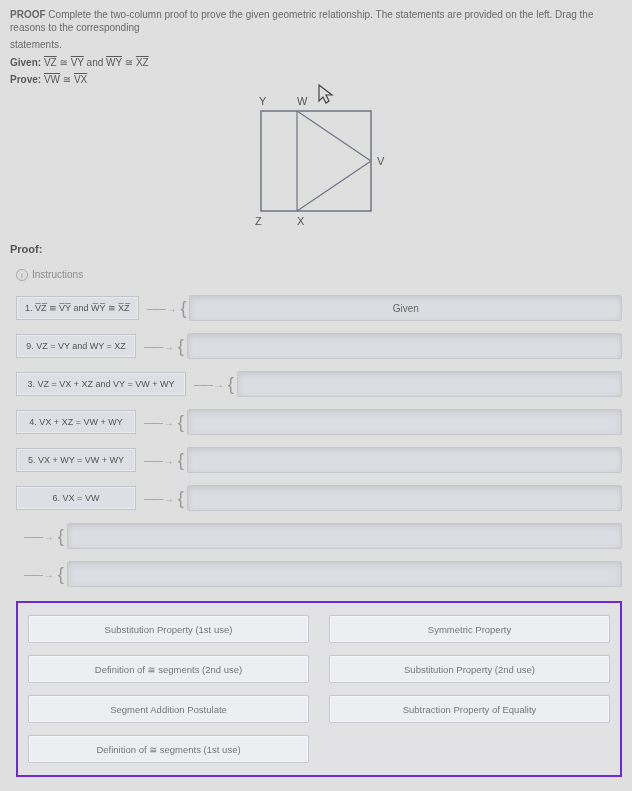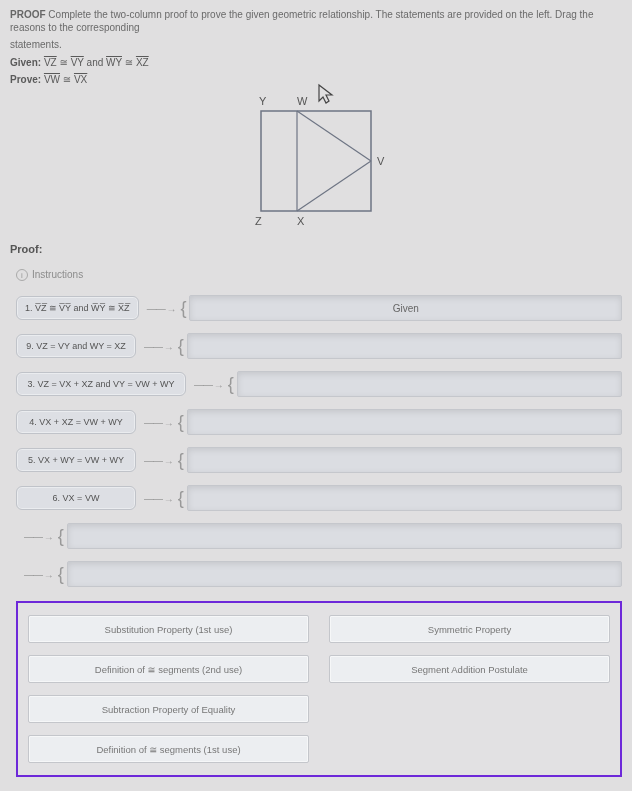--- a/index.html
+++ b/index.html
@@ -21,21 +21,21 @@
   .fig { display: inline-block; }
 
   .proof-lab { font-size: 11px; color: #555; margin: 6px 0 14px 0; font-weight: 700; }
 
   .section { padding-left: 6px; }
   .instr { color:#8c8c8c; font-size:10px; margin-bottom:14px; }
   .instr-circ { display:inline-block; width:12px; height:12px; border:1px solid #aaa; border-radius:50%; text-align:center; line-height:12px; font-size:8px; color:#999; margin-right:4px; }
 
   .row { display:flex; align-items:center; margin-bottom:12px; }
   .stmt {
-    background:#dddfe4; border:1px solid #c0c3c9; border-radius:6px;
+    background:#dddfe4; border:1px solid #c0c3c9; border-radius:0;
     padding:6px 8px; font-size:9px; color:#555;
     min-width:120px; text-align:center; box-shadow: inset 0 0 0 1px rgba(255,255,255,.4);
   }
   .stmt.w2 { min-width:170px; }
   .connector { flex:0 0 auto; color:#999; margin:0 5px 0 8px; letter-spacing:-1px; font-size:10px; }
   .bracket { color:#999; font-size:18px; line-height:10px; margin-right:3px; }
   .slot {
     flex:1 1 auto; min-width:200px; height:26px;
     background:#dbdde2; border:1px solid #c5c7cc; border-radius:2px;
     display:flex; align-items:center; justify-content:center;
@@ -154,18 +154,19 @@
         <div class="connector">—— →</div>
         <div class="bracket">{</div>
         <div class="slot"></div>
       </div>
     </div>
 
   <div class="bank" id="bank">
       <div class="tile">Substitution Property (1st use)</div>
       <div class="tile">Symmetric Property</div>
       <div class="tile">Definition of ≅ segments (2nd use)</div>
+      <div class="tile">Substitution Property (2nd use)</div>
       <div class="tile">Segment Addition Postulate</div>
       <div class="tile">Subtraction Property of Equality</div>
       <div class="tile full">Definition of ≅ segments (1st use)</div>
     </div>
 
 </div>
 
 </body></html>

